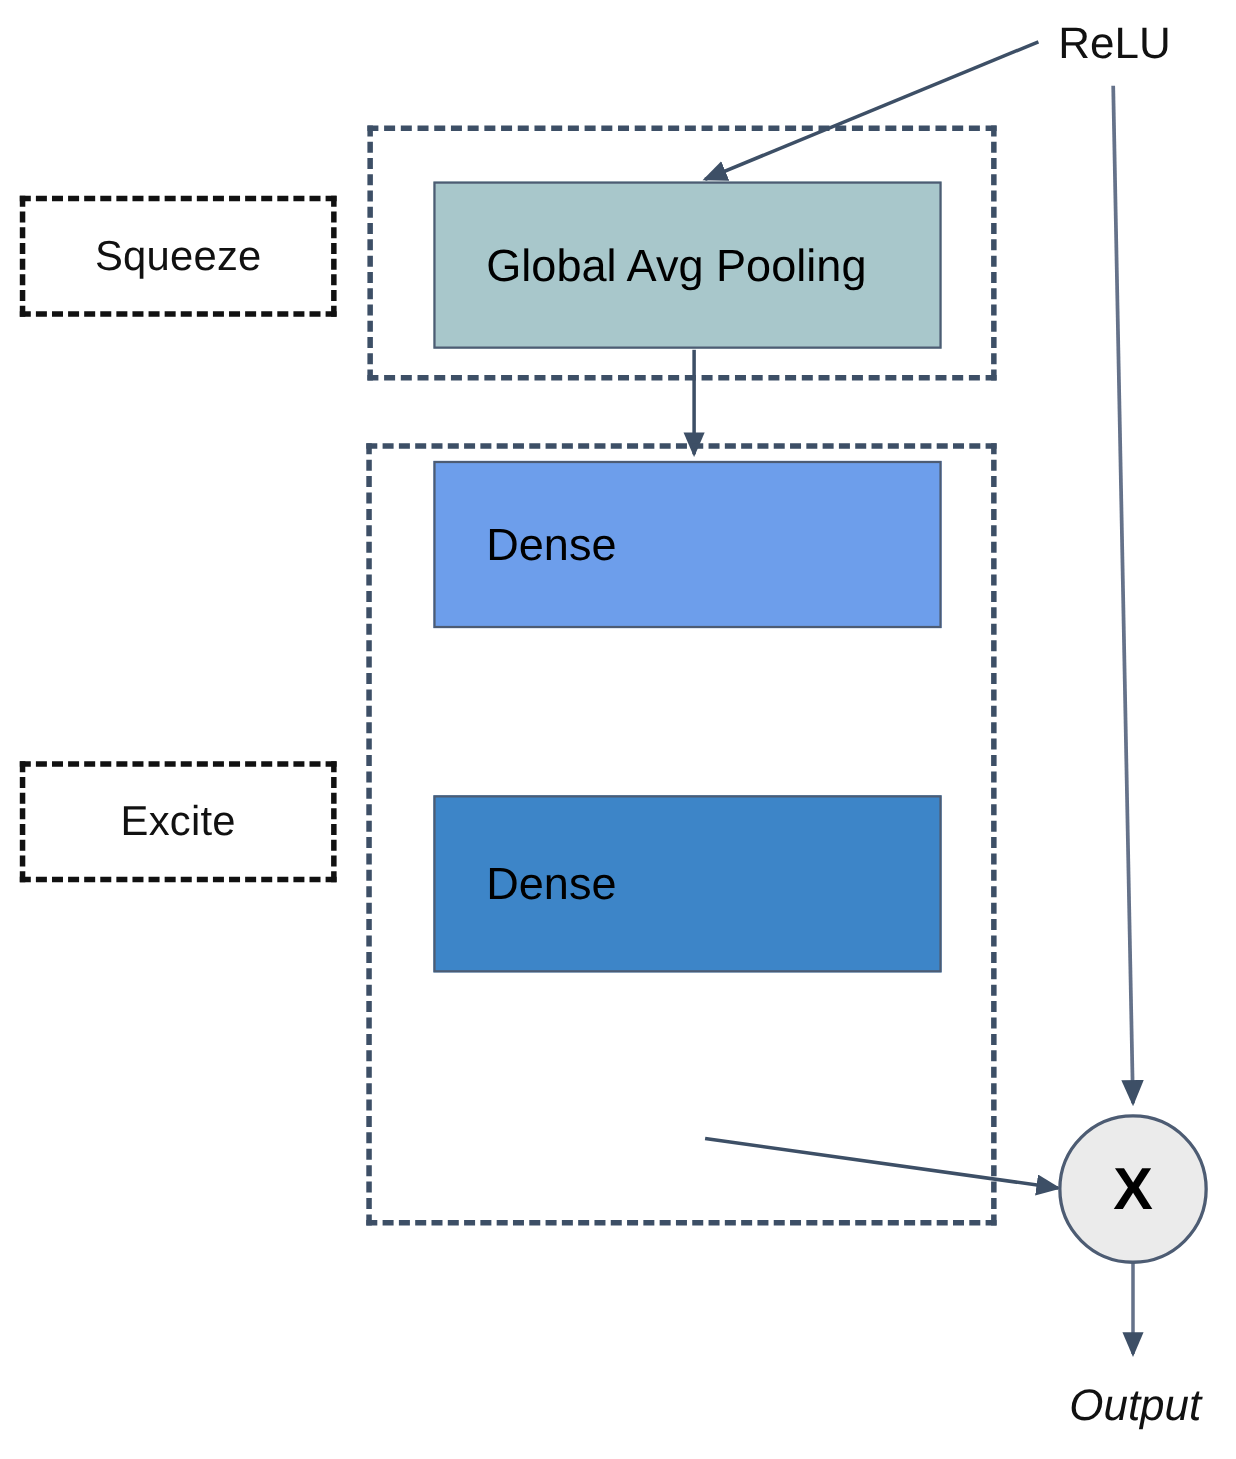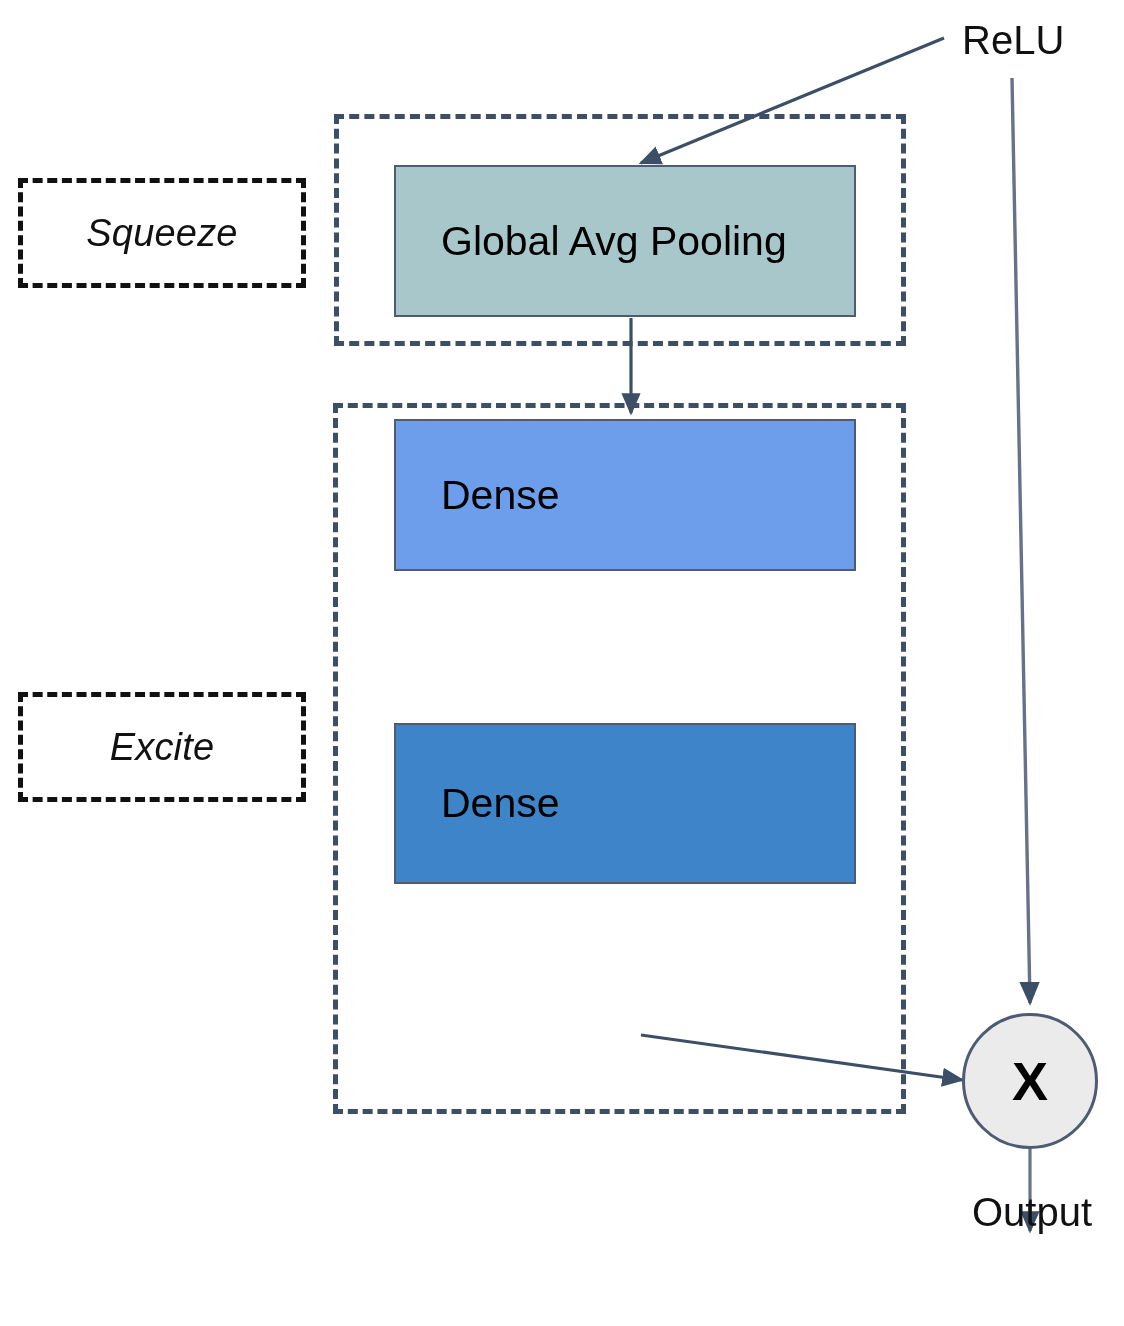--- a/index.html
+++ b/index.html
@@ -38,21 +38,20 @@
     align-items: center;
     justify-content: center;
     box-sizing: border-box;
     background: transparent;
   }
   .legend-label {
     font-size: 38px;
     color: #111111;
     letter-spacing: 0.2px;
     line-height: 1;
-    font-style: italic;
   }
 
   
   .group-box {
     position: absolute;
     border: 5px dashed #3d4f66;
     box-sizing: border-box;
     background: transparent;
   }
 
@@ -61,24 +60,23 @@
     position: absolute;
     box-sizing: border-box;
     border: 2px solid #4d5c73;
     display: flex;
     align-items: center;
     box-sizing: border-box;
   }
   .layer-label {
     font-size: 41px;
     color: #000000;
-    padding-left: 28px;
+    padding-left: 46px;
     line-height: 1;
     white-space: nowrap;
-    margin-left: 17px;
   }
 
   
   #multiply-node {
     position: absolute;
     border-radius: 50%;
     border: 3px solid #4d5c73;
     background: #ebebeb;
     display: flex;
     align-items: center;
@@ -149,15 +147,15 @@
     <span class="layer-label">Dense</span>
   </div>
 
 
   <div id="multiply-node" style="left:962px; top:1013px; width:136px; height:136px;">
     <span id="multiply-symbol">X</span>
   </div>
 
   <span class="io-label" style="left:962px; top:20px;">ReLU</span>
 
-  <span class="io-label" style="left:972px; top:1192px;">Output</span>
+  <span class="io-label" style="left:972px; top:1258px;font-style:italic;">Output</span>
 
 </div>
 
 </body></html>

